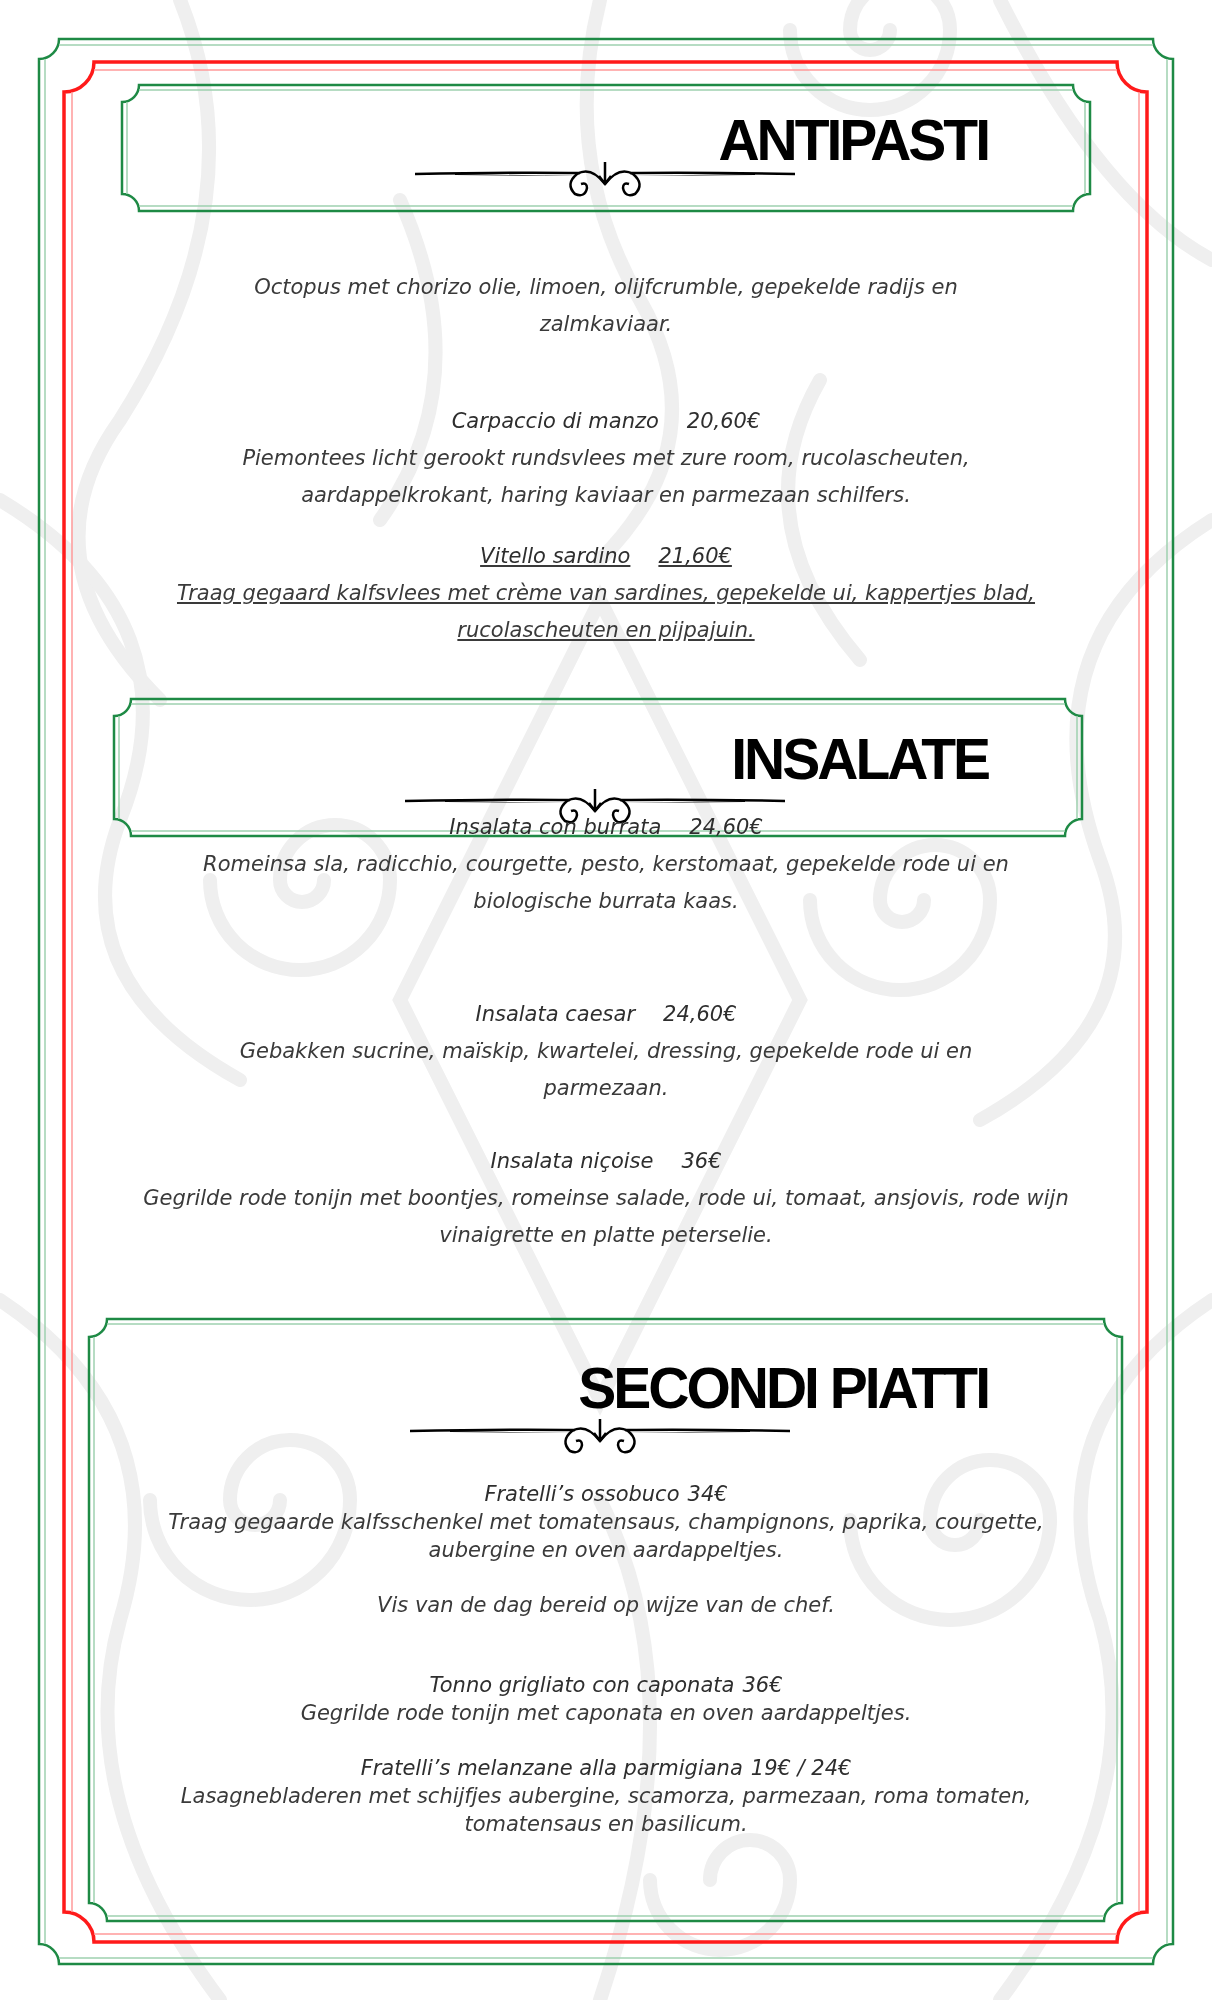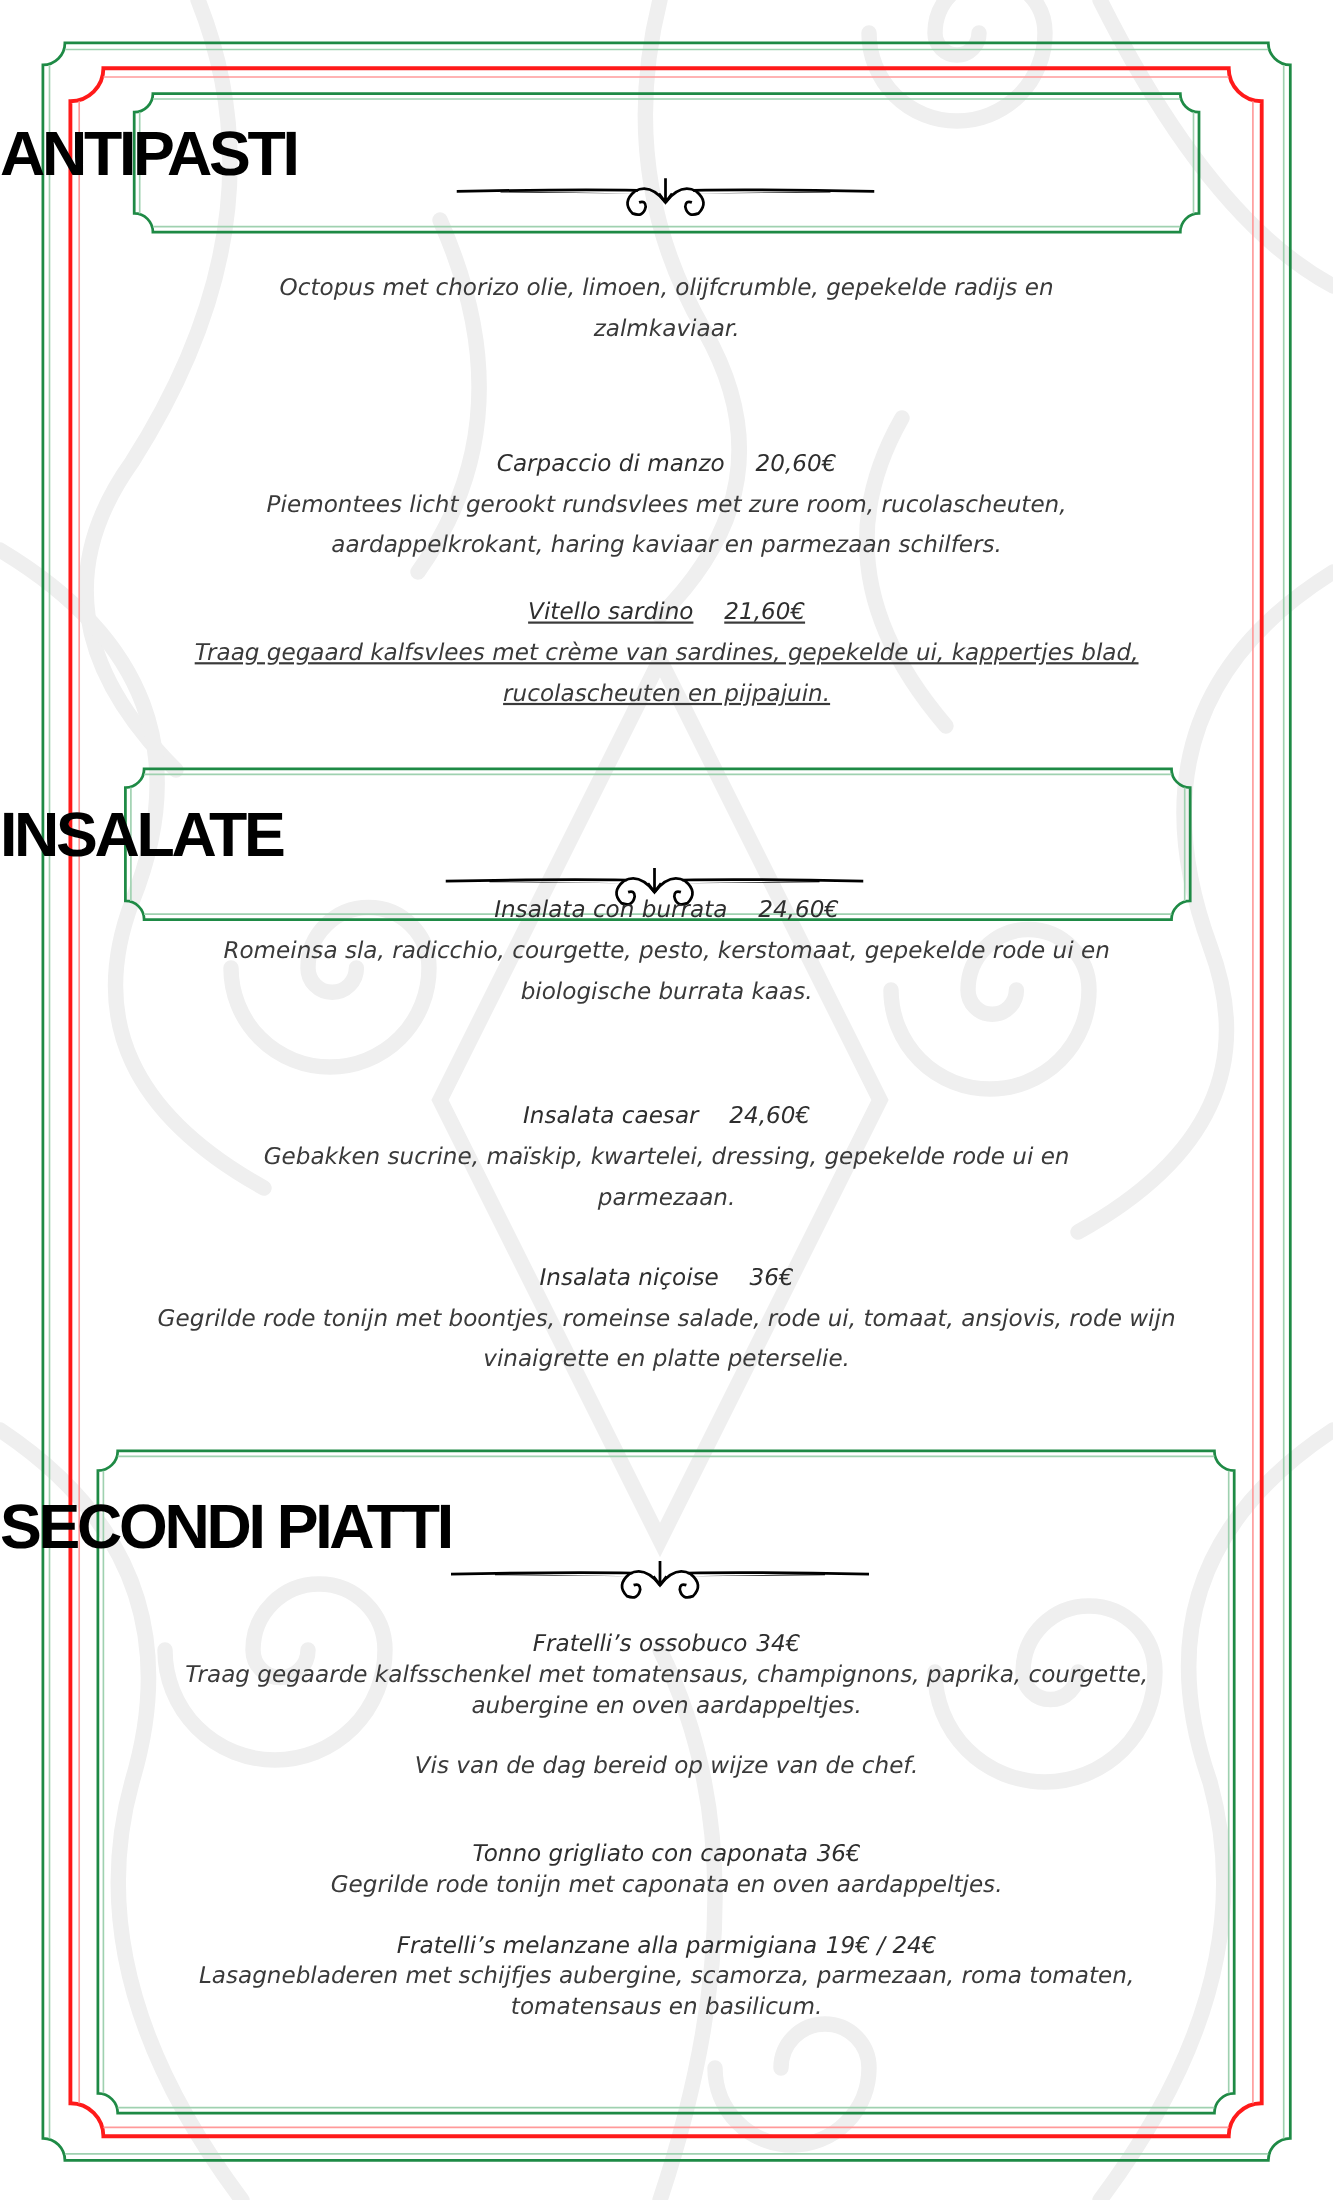--- a/index.html
+++ b/index.html
@@ -5,21 +5,21 @@
   html, body { margin: 0; padding: 0; }
   body {
     width: 1212px; height: 2000px; position: relative; overflow: hidden;
     background: #ffffff;
     font-family: "DejaVu Sans", sans-serif;
   }
   .bg-pattern { position: absolute; left: 0; top: 0; width: 1212px; height: 2000px; z-index: 0; }
   .frame { position: absolute; z-index: 1; }
   .frame svg { position: absolute; left: 0; top: 0; overflow: visible; }
   .heading {
-    position: absolute; left: 0; width: 988px; text-align: left; z-index: 2;
+    position: absolute; left: 0; width: 988px; text-align: right; z-index: 2;
     font-family: "Liberation Sans", sans-serif; font-weight: bold;
     color: #000; letter-spacing: -3px; line-height: 1;
   }
   .flourish { position: absolute; z-index: 2; }
   .item {
     position: absolute; left: 120px; width: 972px; text-align: center; z-index: 2;
     font-family: "DejaVu Sans", sans-serif; font-style: italic; color: #3a3a3a;
     font-size: 21px; font-weight: 300;
   }
   .item .title { font-weight: normal; color: #2e2e2e; display: block; }
@@ -79,21 +79,21 @@
   <div class="heading" style="top:112px;font-size:57px;">ANTIPASTI</div>
   <svg class="flourish" style="left:415px;top:160px;" width="380" height="40" viewBox="0 0 380 40">
     <path d="M0 14 Q100 12 165 13 M215 13 Q280 12 380 14" stroke="#000" stroke-width="2.5" fill="none"></path>
     <path d="M40 14 L165 16 L40 15 Z M340 14 L215 16 L340 15 Z" fill="#000"></path>
     <path d="M190 2 V22 M184 16 L190 24 L196 16" stroke="#000" stroke-width="2.5" fill="none"></path>
     <path d="M190 24 Q176 6 162 14 Q150 24 160 34 Q170 38 172 28 Q172 22 166 24" stroke="#000" stroke-width="2.5" fill="none"></path>
     <path d="M190 24 Q204 6 218 14 Q230 24 220 34 Q210 38 208 28 Q208 22 214 24" stroke="#000" stroke-width="2.5" fill="none"></path>
   </svg>
 
   <div class="item" style="top:243px;">
-    <span class="desc" style="padding:0 90px;">Octopus met chorizo olie, limoen, olijfcrumble, gepekelde radijs en zalmkaviaar.</span>
+    <span class="desc" style="padding:0 90px;margin-top:26px;">Octopus met chorizo olie, limoen, olijfcrumble, gepekelde radijs en zalmkaviaar.</span>
   </div>
   <div class="item" style="top:403px;">
     <span class="title"><span>Carpaccio di manzo</span><span class="price">20,60€</span></span>
     <span class="desc" style="padding:0 40px;">Piemontees licht gerookt rundsvlees met zure room, rucolascheuten, aardappelkrokant, haring kaviaar en parmezaan schilfers.</span>
   </div>
   <div class="item" style="top:538px;text-decoration:underline;">
     <span class="title"><span>Vitello sardino</span><span class="price">21,60€</span></span>
     <span class="desc">Traag gegaard kalfsvlees met crème van sardines, gepekelde ui, kappertjes blad, rucolascheuten en pijpajuin.</span>
   </div>
 </section>

